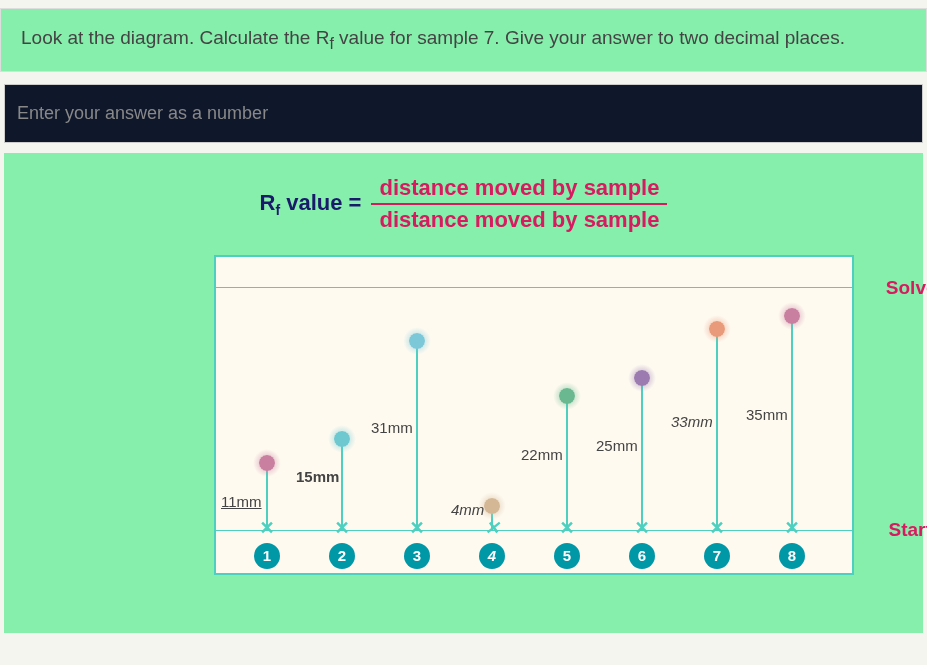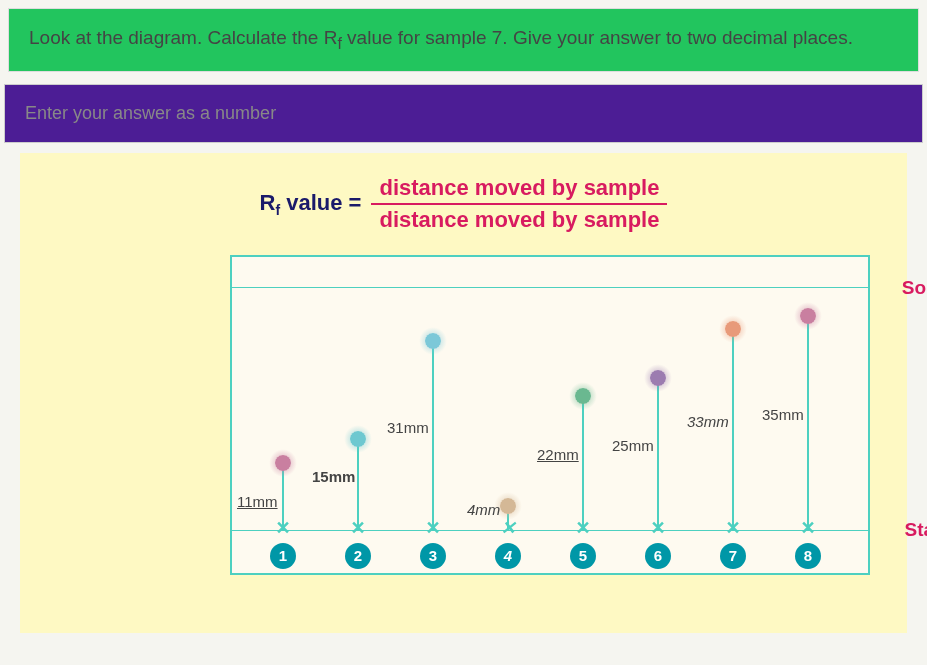--- a/index.html
+++ b/index.html
@@ -4,38 +4,38 @@
   <style>
     * { box-sizing: border-box; margin: 0; padding: 0; }
     body {
       font-family: Arial, sans-serif;
       background: #f5f5f0;
       width: 927px;
       height: 665px;
       overflow: hidden;
     }
     .question-box {
-      background: #22c55e;
+      background: #86efac;
       border: 1px solid #ddd;
       padding: 18px 20px;
-      margin: 8px 8px;
+      margin: 8px 0;
       font-size: 19px;
       color: #444;
     }
     .answer-box {
-      background: #4c1d95;
+      background: #0f172a;
       border: 1px solid #ccc;
-      padding: 18px 20px;
+      padding: 18px 12px;
       margin: 12px 4px 8px 4px;
       font-size: 18px;
       color: #888;
     }
     .diagram-container {
-      background: #fef9c3;
-      margin: 10px 20px;
+      background: #86efac;
+      margin: 10px 4px;
       padding: 20px 30px 10px 30px;
       position: relative;
       height: 480px;
     }
     .formula {
       text-align: center;
       font-size: 22px;
       color: #1a1a6a;
       font-weight: 600;
       margin-bottom: 20px;
@@ -211,21 +211,21 @@
           </div>
           <div class="dist-label" style="left: -40px; bottom: 54.5px;">4mm</div>
           <div class="x-mark">✕</div>
           <div class="num-badge">4</div>
         </div>
         <div class="sample-col" style="left: 350px; width: 2px; height: 100%;">
           <div class="stem" style="height: 135px;"></div>
           <div class="spot" style="bottom: 177px; color: rgb(106, 184, 144);">
             <div class="spot-inner"></div>
           </div>
-          <div class="dist-label" style="left: -45px; bottom: 109.5px; text-decoration: underline;">22mm</div>
+          <div class="dist-label" style="left: -45px; bottom: 109.5px;">22mm</div>
           <div class="x-mark">✕</div>
           <div class="num-badge">5</div>
         </div>
         <div class="sample-col" style="left: 425px; width: 2px; height: 100%;">
           <div class="stem" style="height: 153px;"></div>
           <div class="spot" style="bottom: 195px; color: rgb(156, 124, 176);">
             <div class="spot-inner"></div>
           </div>
           <div class="dist-label" style="left: -45px; bottom: 118.5px;">25mm</div>
           <div class="x-mark">✕</div>

